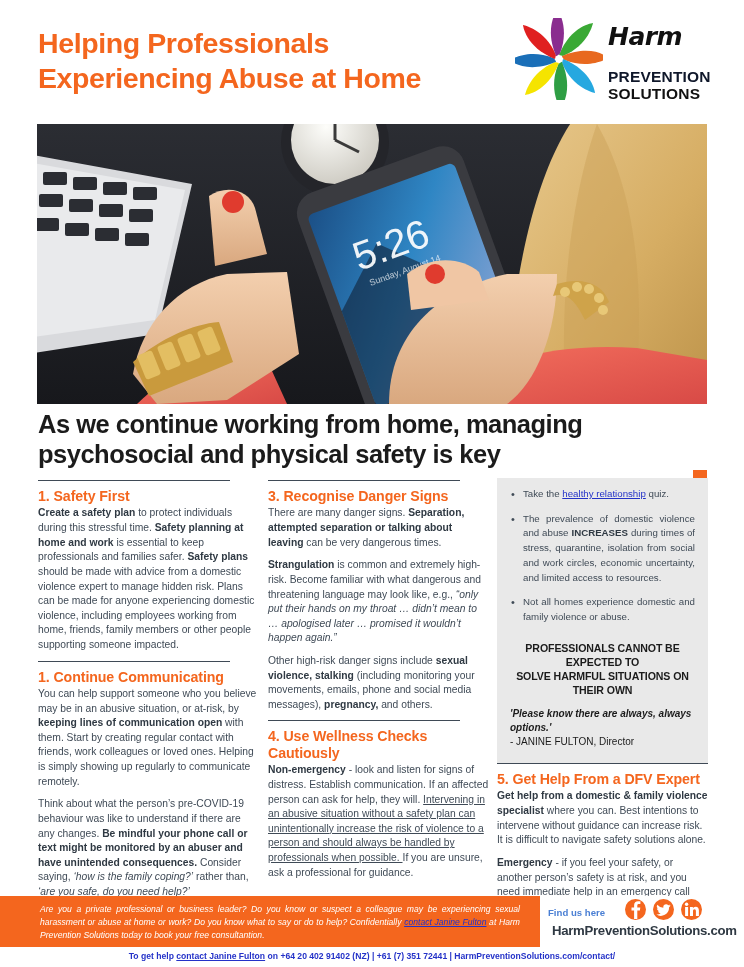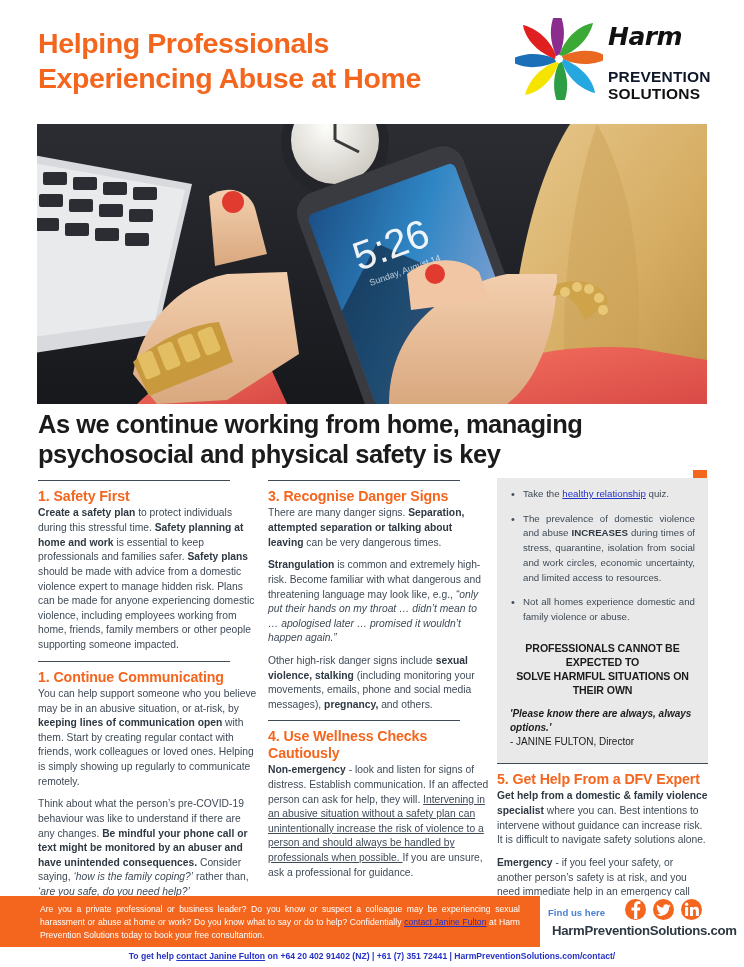--- a/index.html
+++ b/index.html
@@ -104,21 +104,21 @@
     margin-top:10px;font-size:10px;color:#1b1b1b;
     line-height:1.4;
   }
   .quote .q{font-style:italic;font-weight:bold;}
   .quote .attr{display:block;}
 
   .sec5{position:absolute;left:497px;top:763px;width:211px;}
 
   
   .footbar{
-    position:absolute;left:0;top:896px;width:744px;height:61px;background:#f4661e;
+    position:absolute;left:0;top:896px;width:744px;height:61px;background:#f4661e;font-style:italic;
   }
   .footbar .ftext{
     position:absolute;left:40px;top:7px;width:480px;
     color:#fff;font-size:8.6px;line-height:1.52;text-align:justify;
   }
   .footbar .flink{color:#2432c8;text-decoration:underline;}
   .footwhite{
     position:absolute;left:540px;top:896px;width:204px;height:51px;background:#fff;
   }
   .findus{

